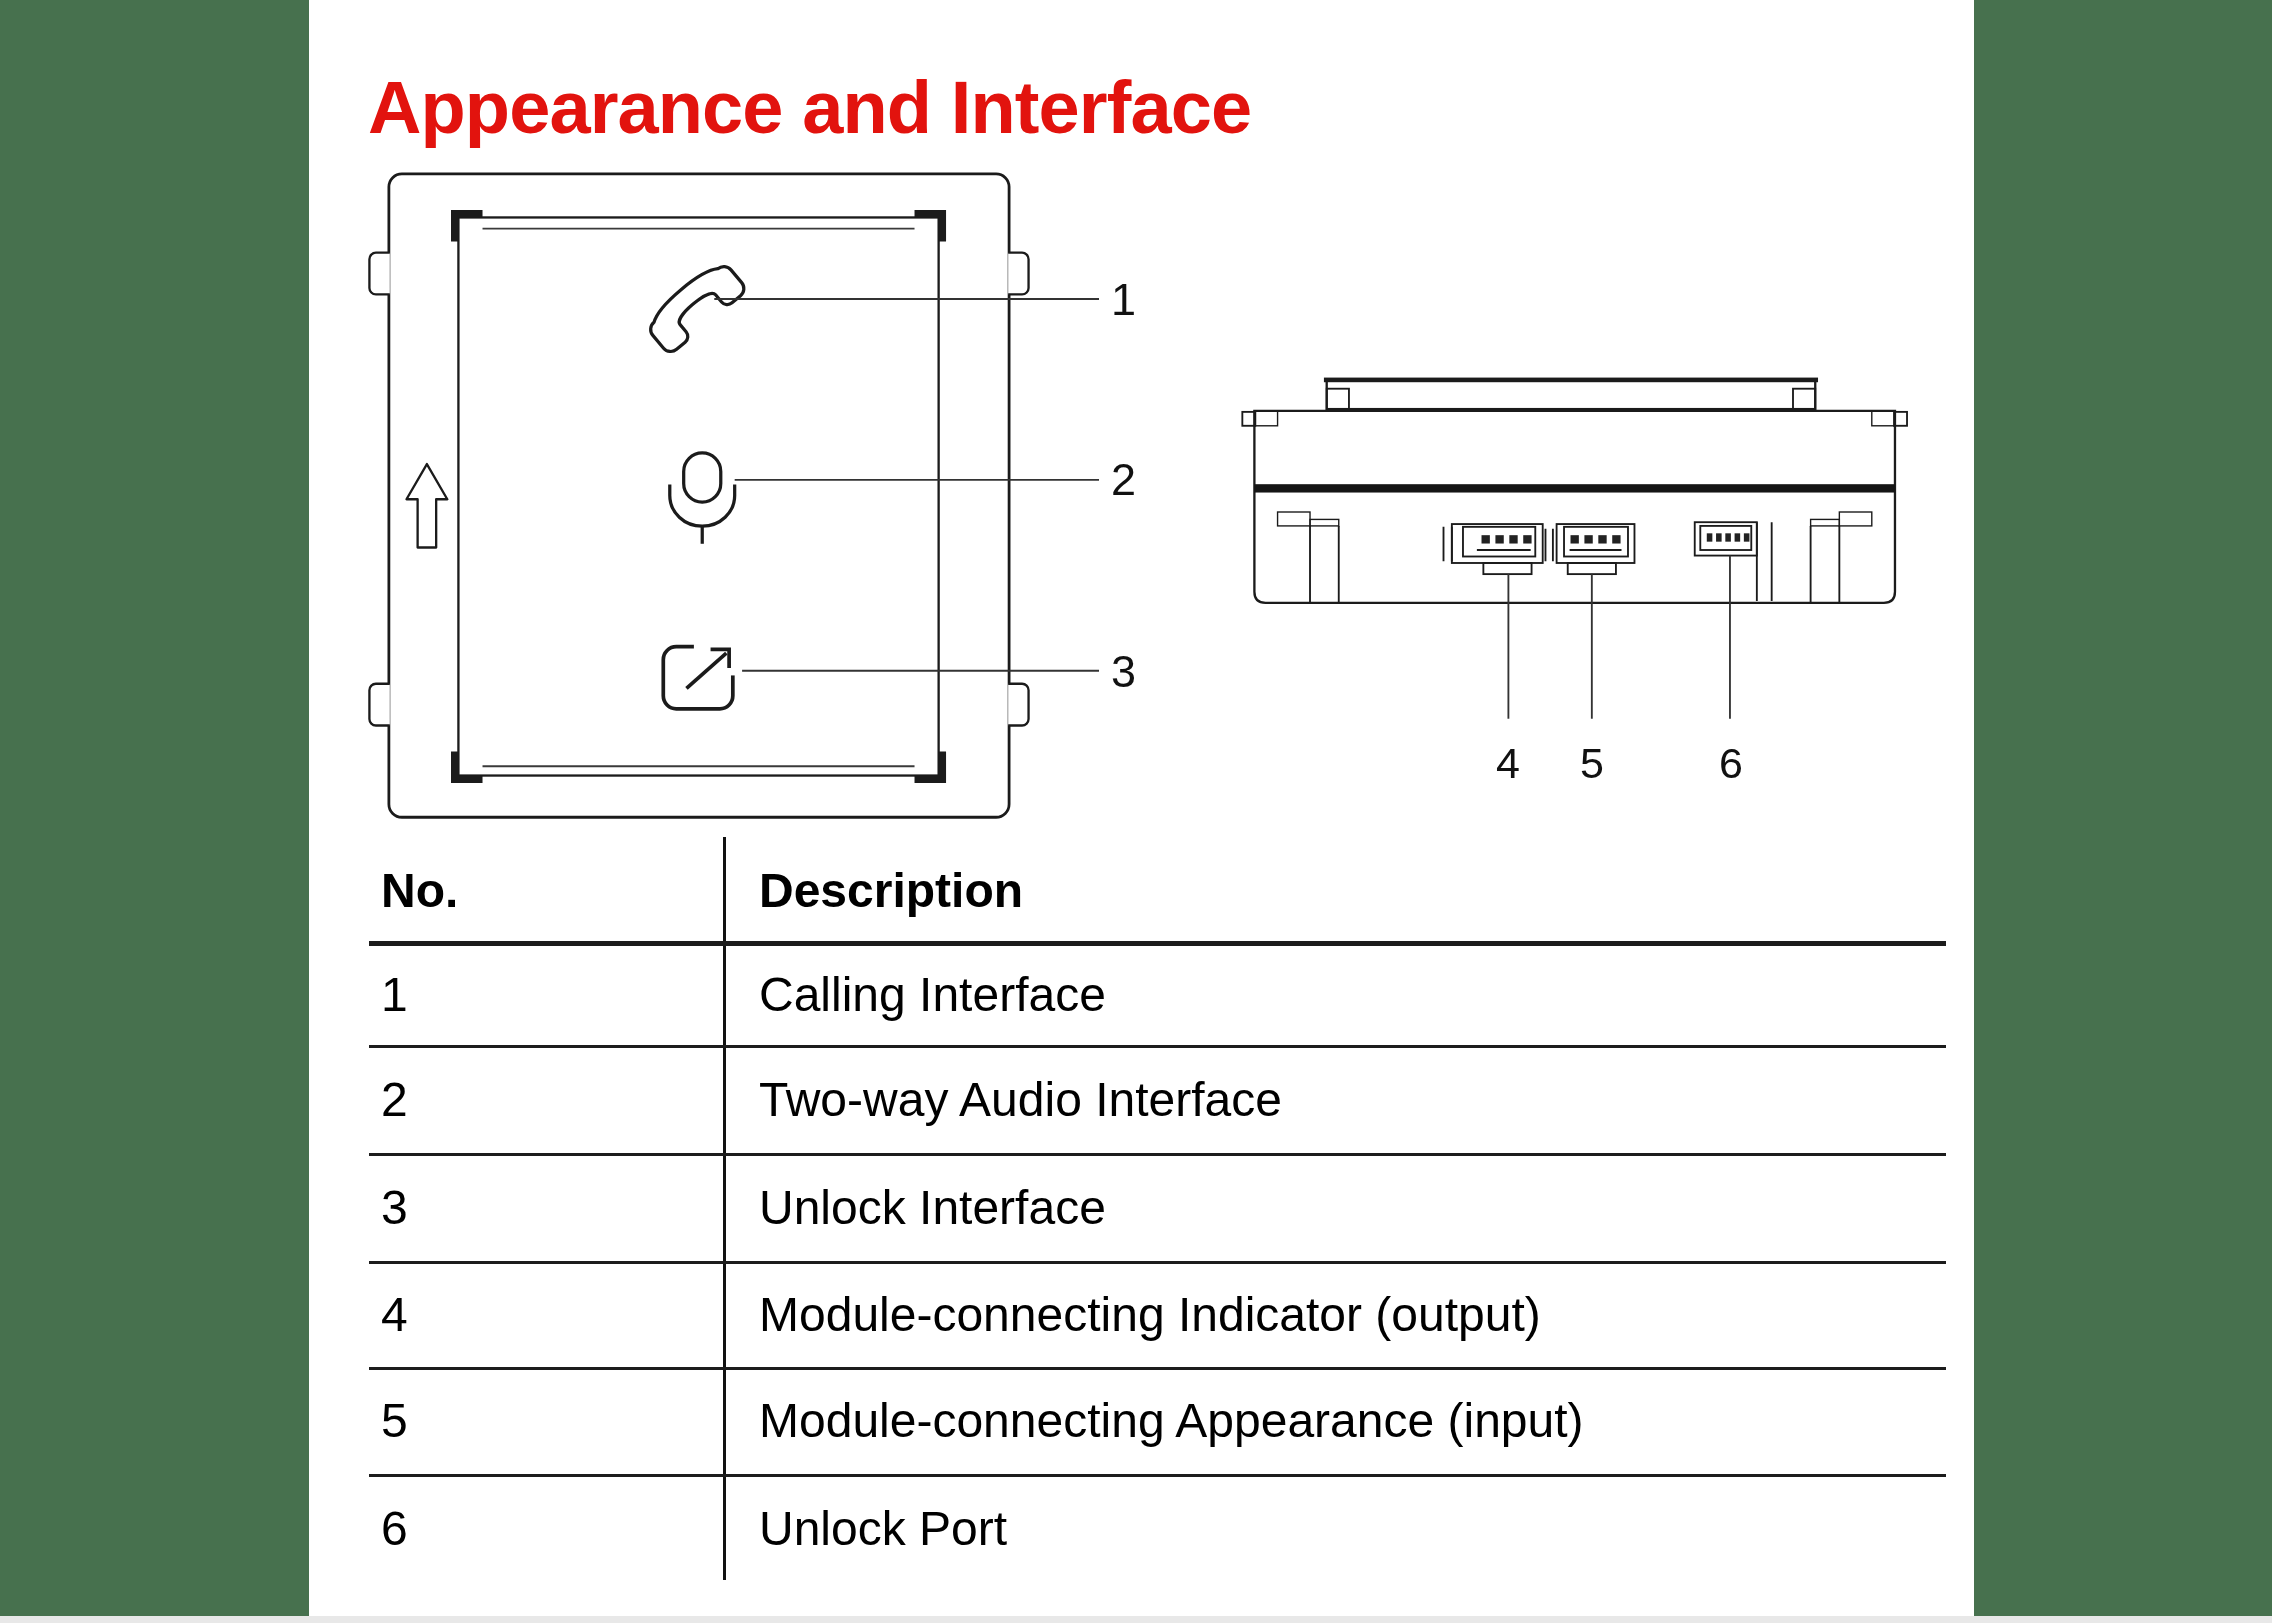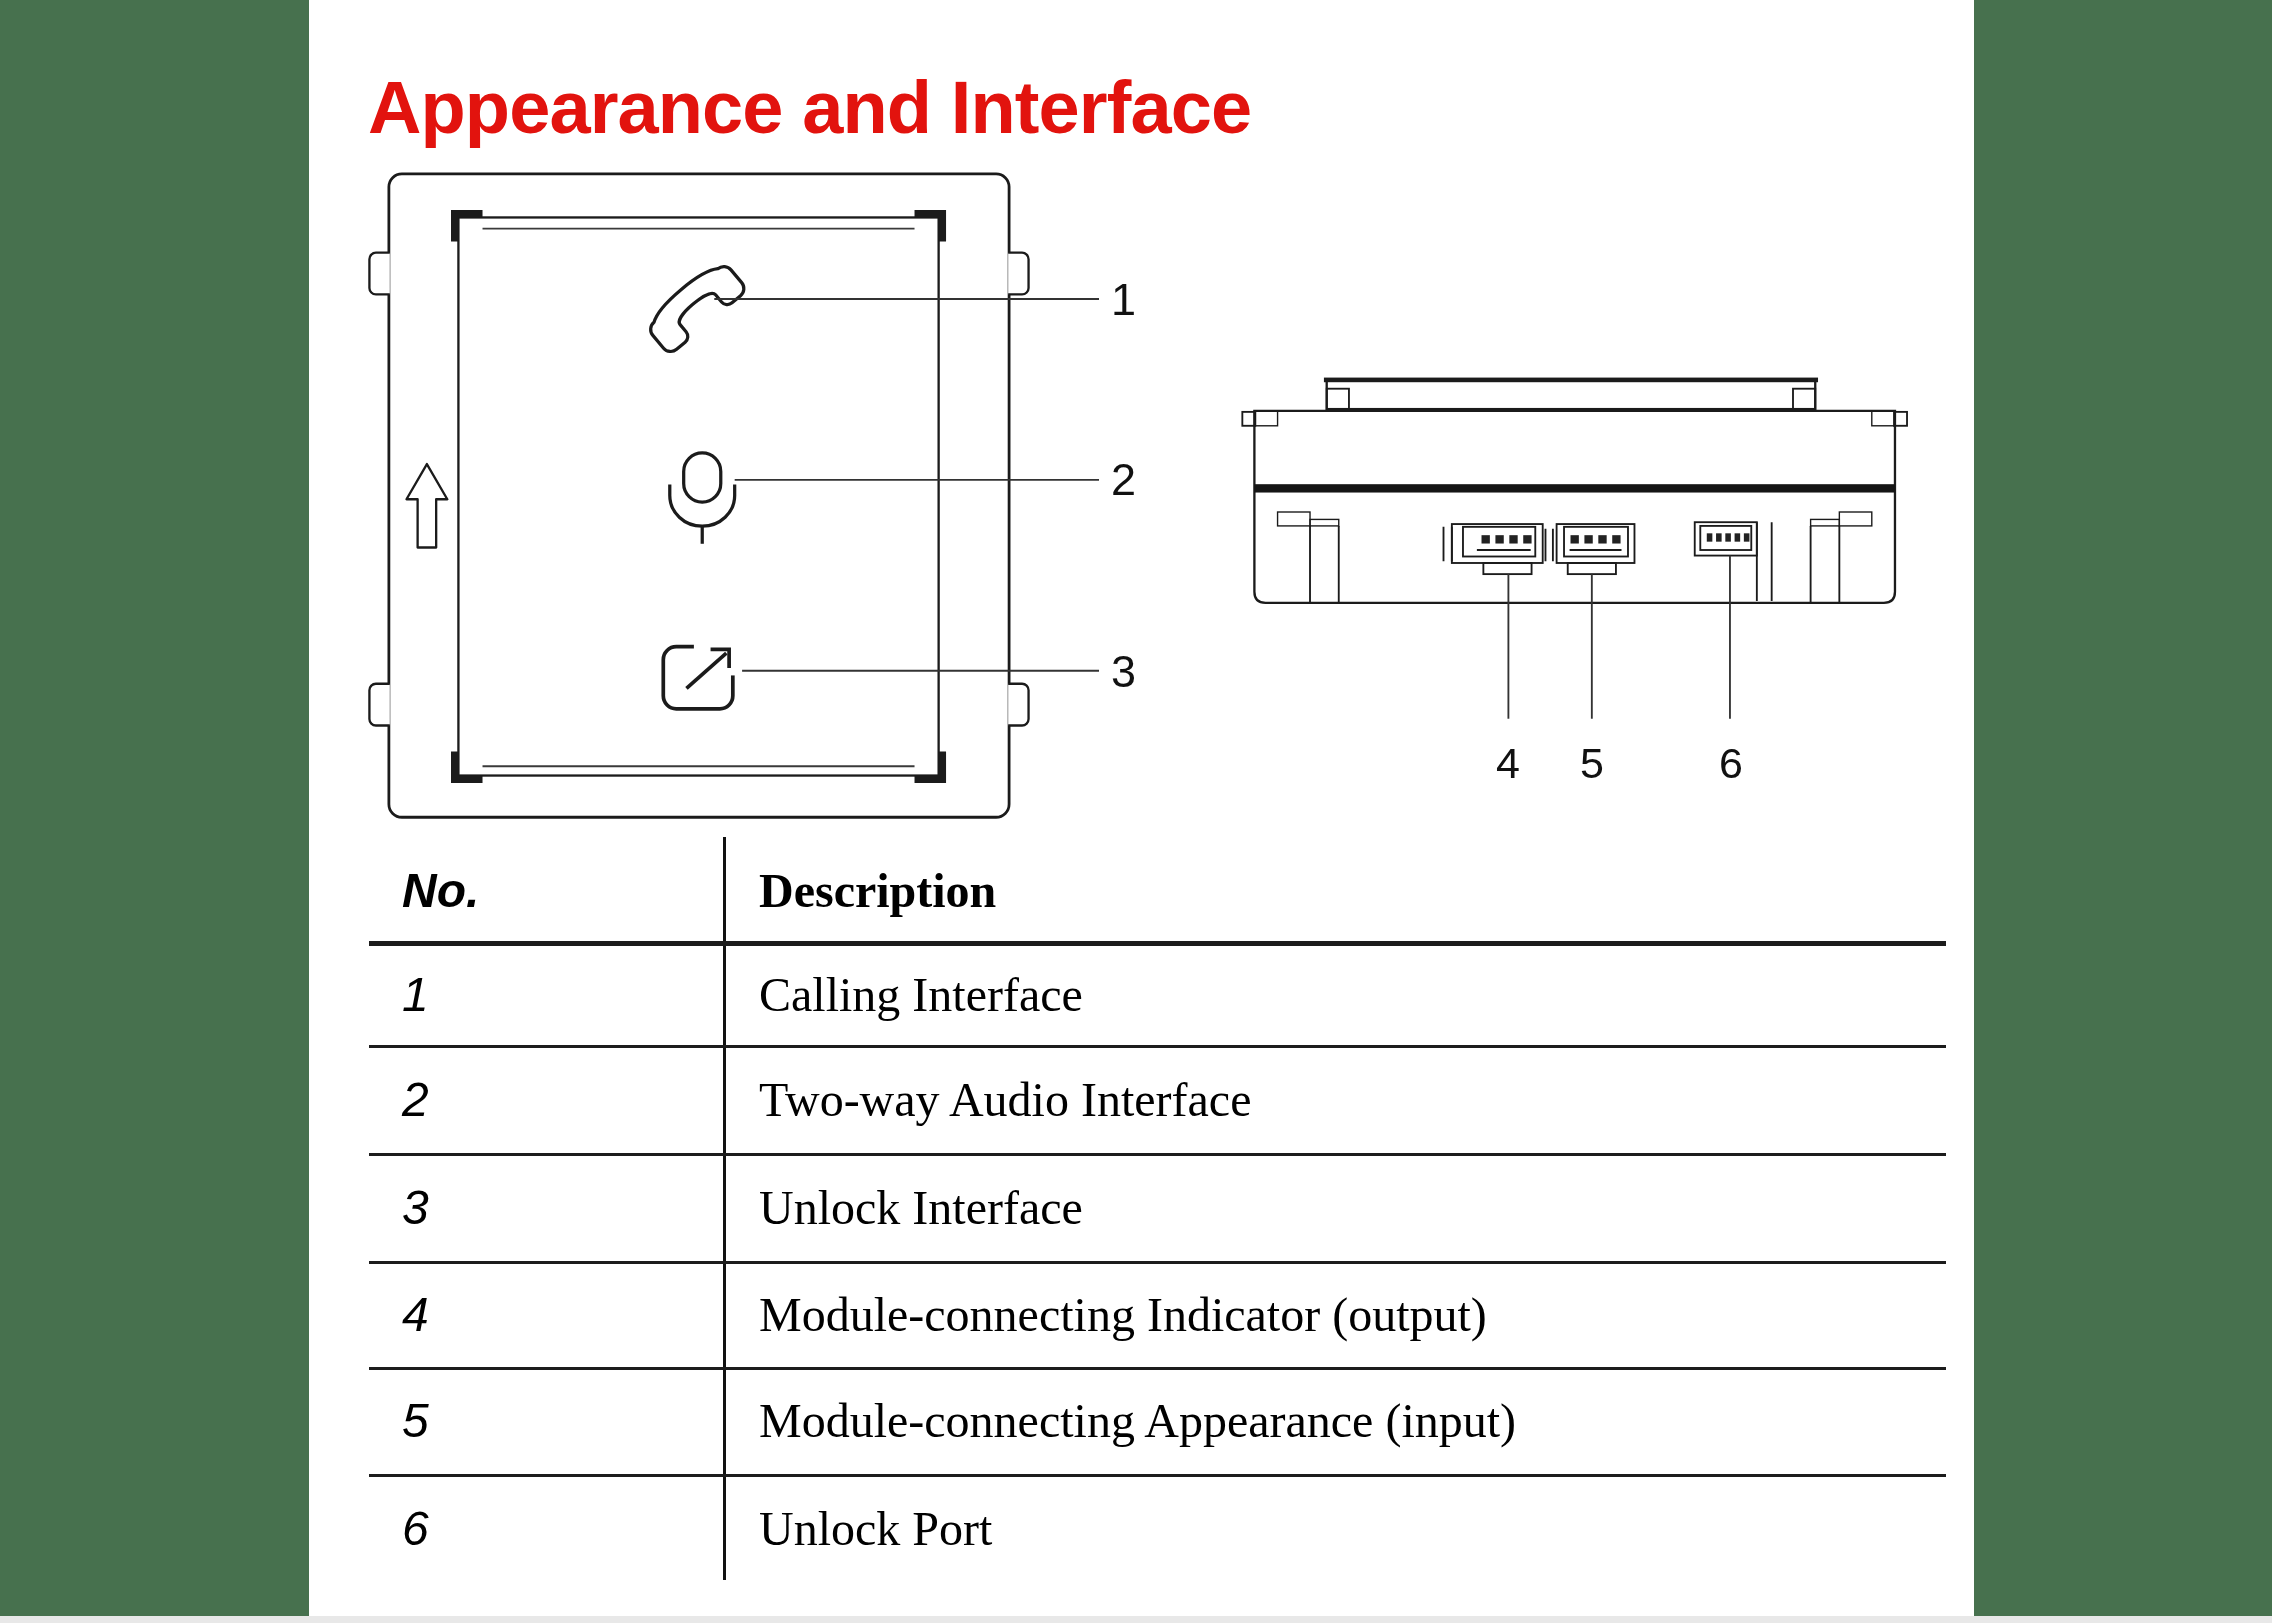--- a/index.html
+++ b/index.html
@@ -23,22 +23,22 @@
   .callout.bottomrow{justify-content:center;font-size:43px;}
   
   .tbl-divider{position:absolute;left:723px;top:837px;width:2.8px;height:743px;background:#111;}
   .tbl-line{position:absolute;left:369px;width:1577px;background:#1c1c1c;}
   .tbl-line.thick{height:4.6px;}
   .tbl-line.thin{height:2.8px;}
   .cell{
     position:absolute;height:59px;display:flex;align-items:center;
     font-size:48px;white-space:nowrap;color:#000;
   }
-  .cell.num{left:402px;width:278px;font-style:italic;}
-  .cell.desc{left:759px;width:1187px;font-family:Liberation Serif, serif;}
+  .cell.num{left:381px;width:278px;}
+  .cell.desc{left:759px;width:1187px;}
   .cell.hdr{font-weight:bold;}
 </style>
 </head>
 <body>
 
 <div class="screen">
 
   <div class="sidebar left"></div>
   <div class="sidebar right"></div>
 

